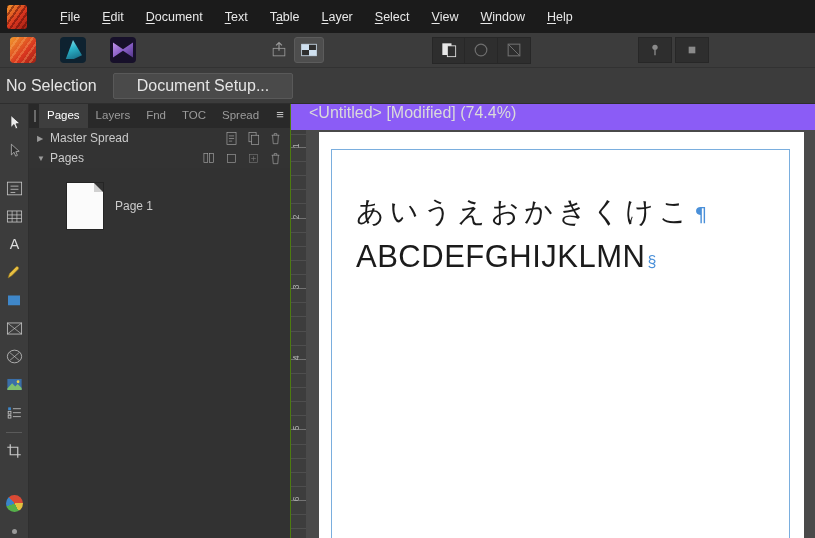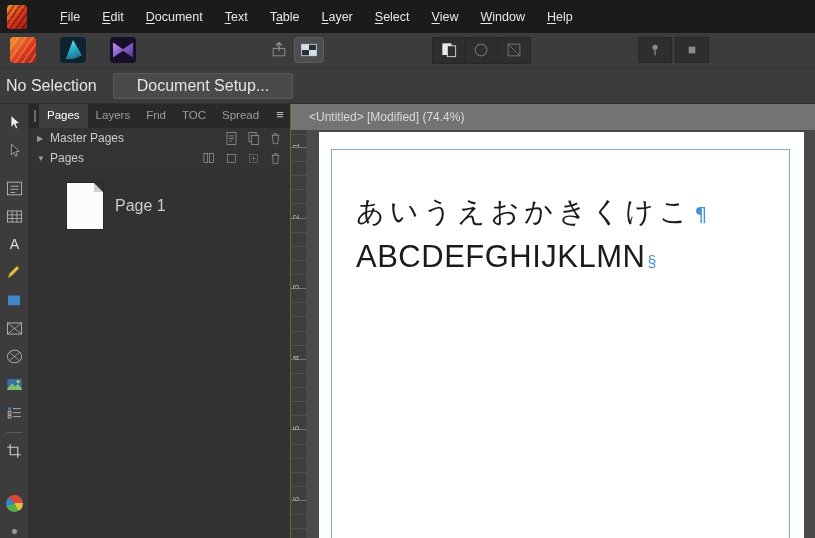--- a/index.html
+++ b/index.html
@@ -56,25 +56,25 @@
   .ptab.active{background:#3e3e3e;color:#fff;}
   .panel-menu{margin-left:auto;color:#c0c0c0;font-size:13px;padding:3px 9px 0;}
   .panel-row{height:20px;display:flex;align-items:center;padding:0 8px;font-size:12px;color:#cbcbcb;background:#333;}
   .panel-row .arrow{font-size:8px;color:#9a9a9a;width:13px;flex:0 0 auto;}
   .row-icons{margin-left:auto;display:flex;align-items:center;gap:9px;}
   .row-icons svg{display:block;}
   .thumb-area{flex:1;background:#323232;padding:15px 0 0 38px;}
   .thumb-row{display:flex;align-items:center;}
   .thumb{width:36px;height:46px;background:#fbfbfb;position:relative;box-shadow:0 0 0 1px #252525;}
   .thumb::after{content:"";position:absolute;top:0;right:0;width:0;height:0;border-top:9px solid #323232;border-left:9px solid #d0d0d0;}
-  .thumb-label{margin-left:12px;color:#cbcbcb;font-size:16px;}
+  .thumb-label{margin-left:12px;color:#cbcbcb;font-size:12px;}
 
   
   .docarea{flex:1;display:flex;flex-direction:column;background:#4a4a4a;min-width:0;}
-  .doctab{height:26px;background:#737373;display:flex;align-items:center;padding-left:18px;font-size:12px;color:#dadada;}
+  .doctab{height:26px;background:#8b5cf6;display:flex;padding-left:18px;font-size:16px;color:#dadada;}
   .ruler-row{height:14px;display:flex;flex:0 0 auto;}
   .ruler-corner{width:15px;background:#3d3d3d;font-size:9px;color:#a8a8a8;display:flex;align-items:center;justify-content:center;border-right:1px solid #484848;flex:0 0 auto;}
   .hruler{flex:1;background:#3d3d3d;position:relative;overflow:hidden;
     background-image:
       repeating-linear-gradient(90deg,rgba(200,200,200,.3) 0 1px,transparent 1px 70.3px),
       repeating-linear-gradient(90deg,rgba(200,200,200,.12) 0 1px,transparent 1px 14.06px);
     background-position:27px 0,27px 0;}
   .htick{position:absolute;top:1px;font-size:8.5px;color:#b2b2b2;}
   .doc-body{flex:1;display:flex;min-height:0;}
   .vruler{width:15px;background:#3d3d3d;position:relative;flex:0 0 auto;
@@ -254,21 +254,21 @@
       <span class="ptab active">Pages</span>
       <span class="ptab">Layers</span>
       <span class="ptab">Fnd</span>
       <span class="ptab">TOC</span>
       <span class="ptab">Spread</span>
       <span class="panel-menu">≡</span>
     </div>
 
     <div class="panel-row">
       <span class="arrow">▶</span>
-      <span>Master Pages</span>
+      <span>Master Spread</span>
       <span class="row-icons">
         <svg width="13" height="15" viewBox="0 0 20 22">
           <rect x="3" y="2" width="14" height="18" fill="none" stroke="#a8a8a8"></rect>
           <path d="M6 7 h8 M6 11 h8 M6 15 h5" stroke="#a8a8a8"></path>
         </svg>
         <svg width="13" height="15" viewBox="0 0 20 22">
           <rect x="3" y="2" width="11" height="14" fill="none" stroke="#a8a8a8"></rect>
           <rect x="7" y="6" width="11" height="14" fill="#333" stroke="#a8a8a8"></rect>
         </svg>
         <svg width="13" height="15" viewBox="0 0 20 22">

